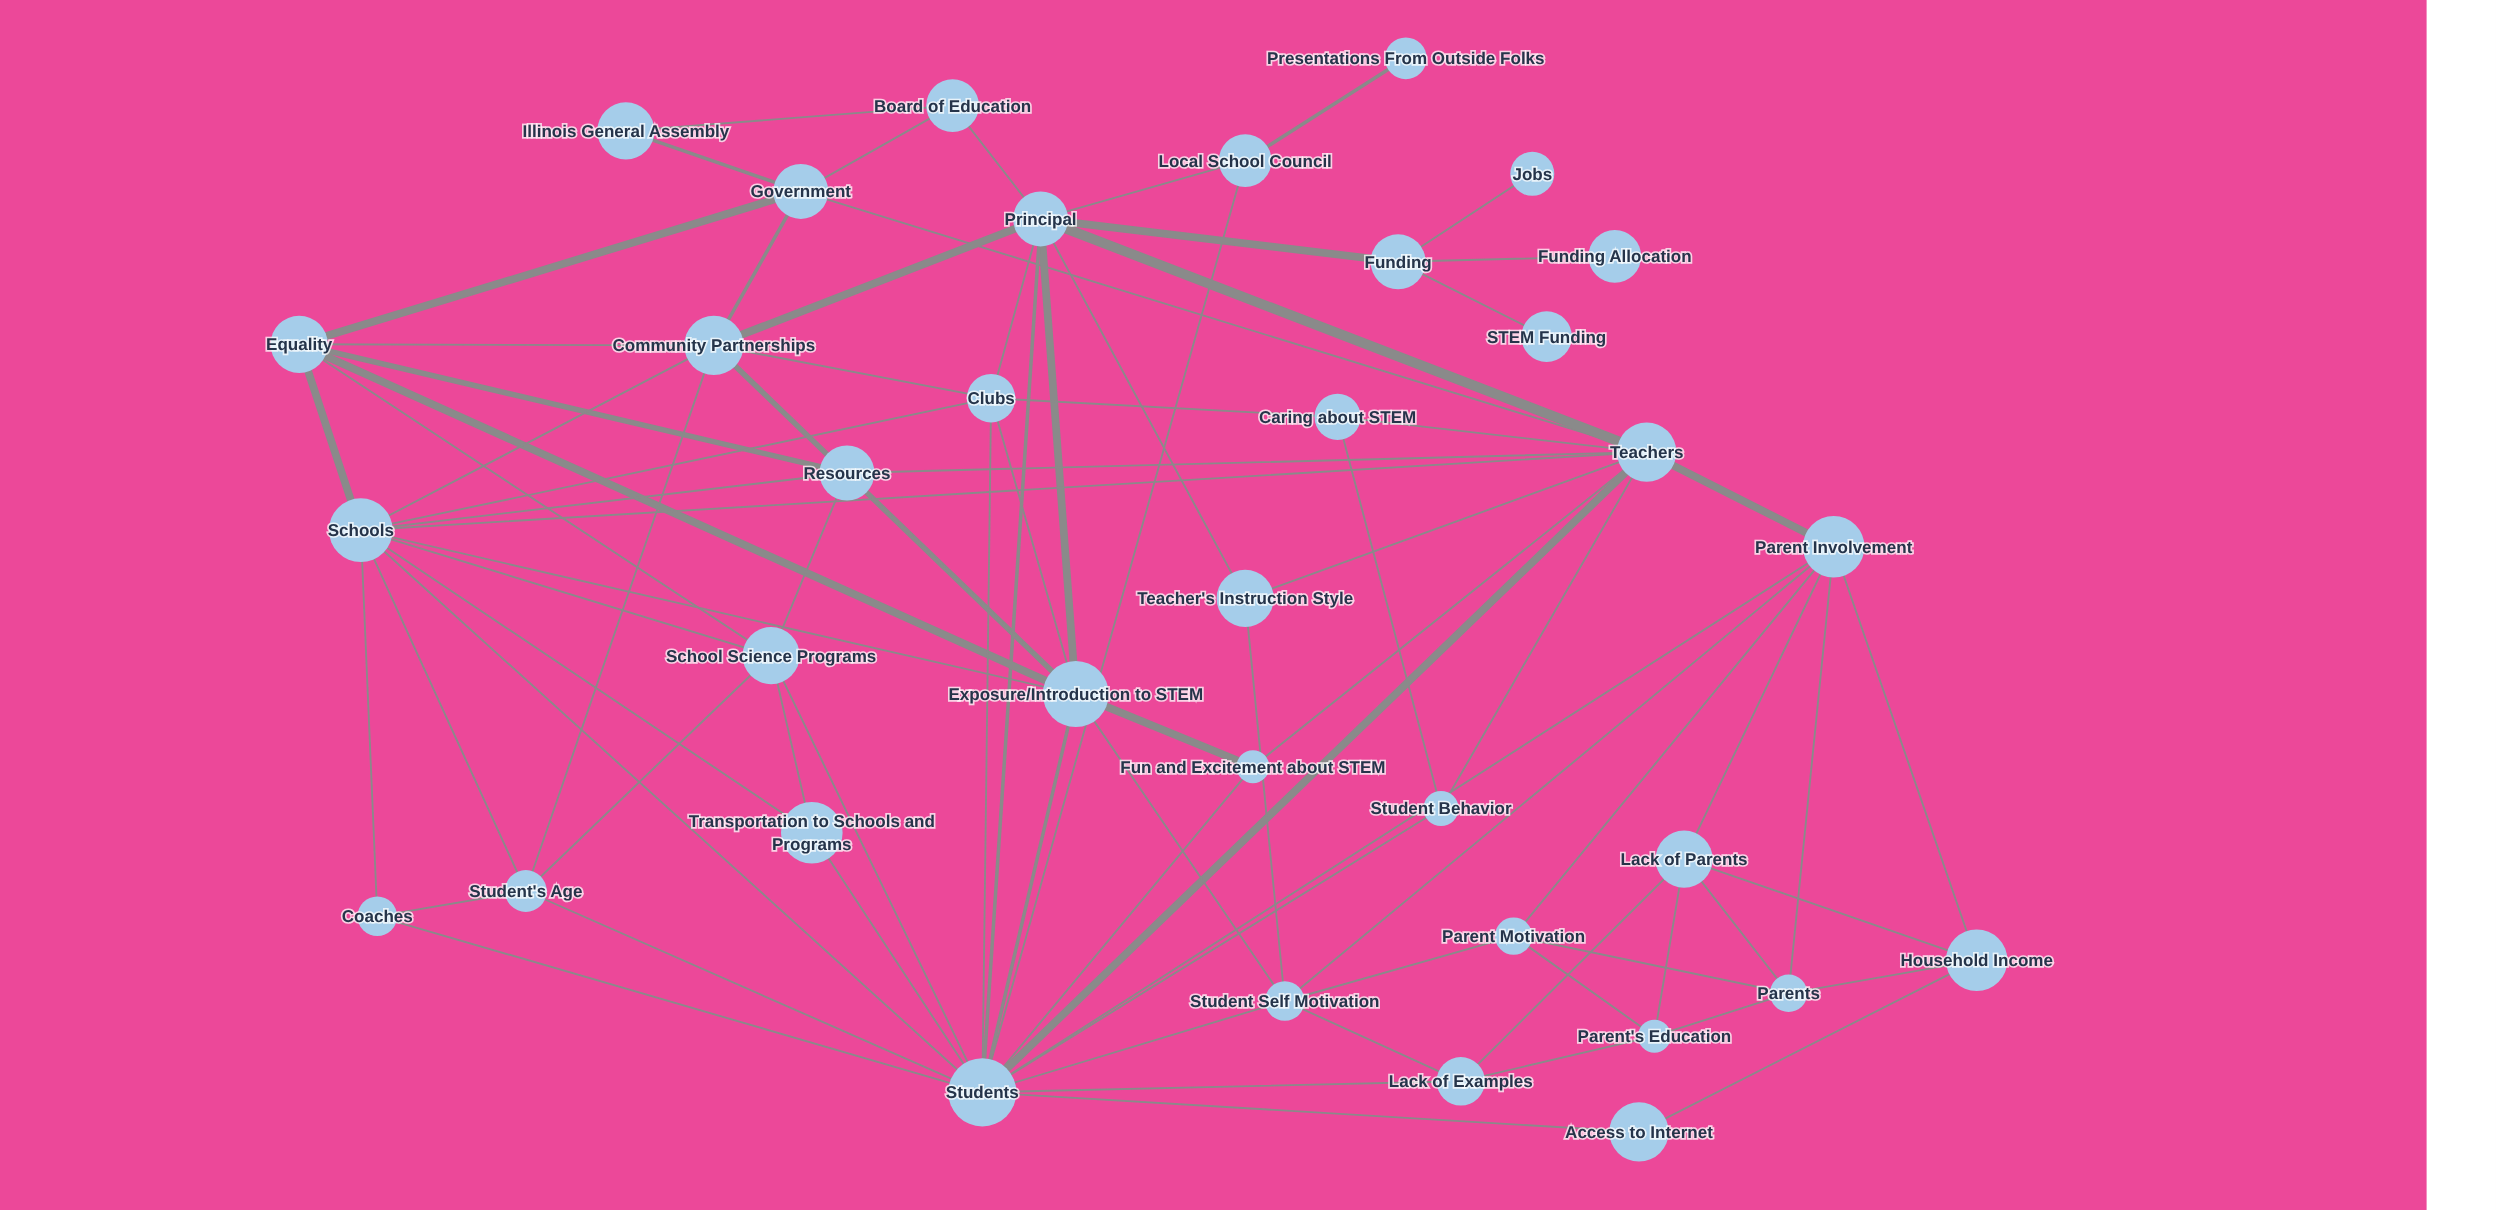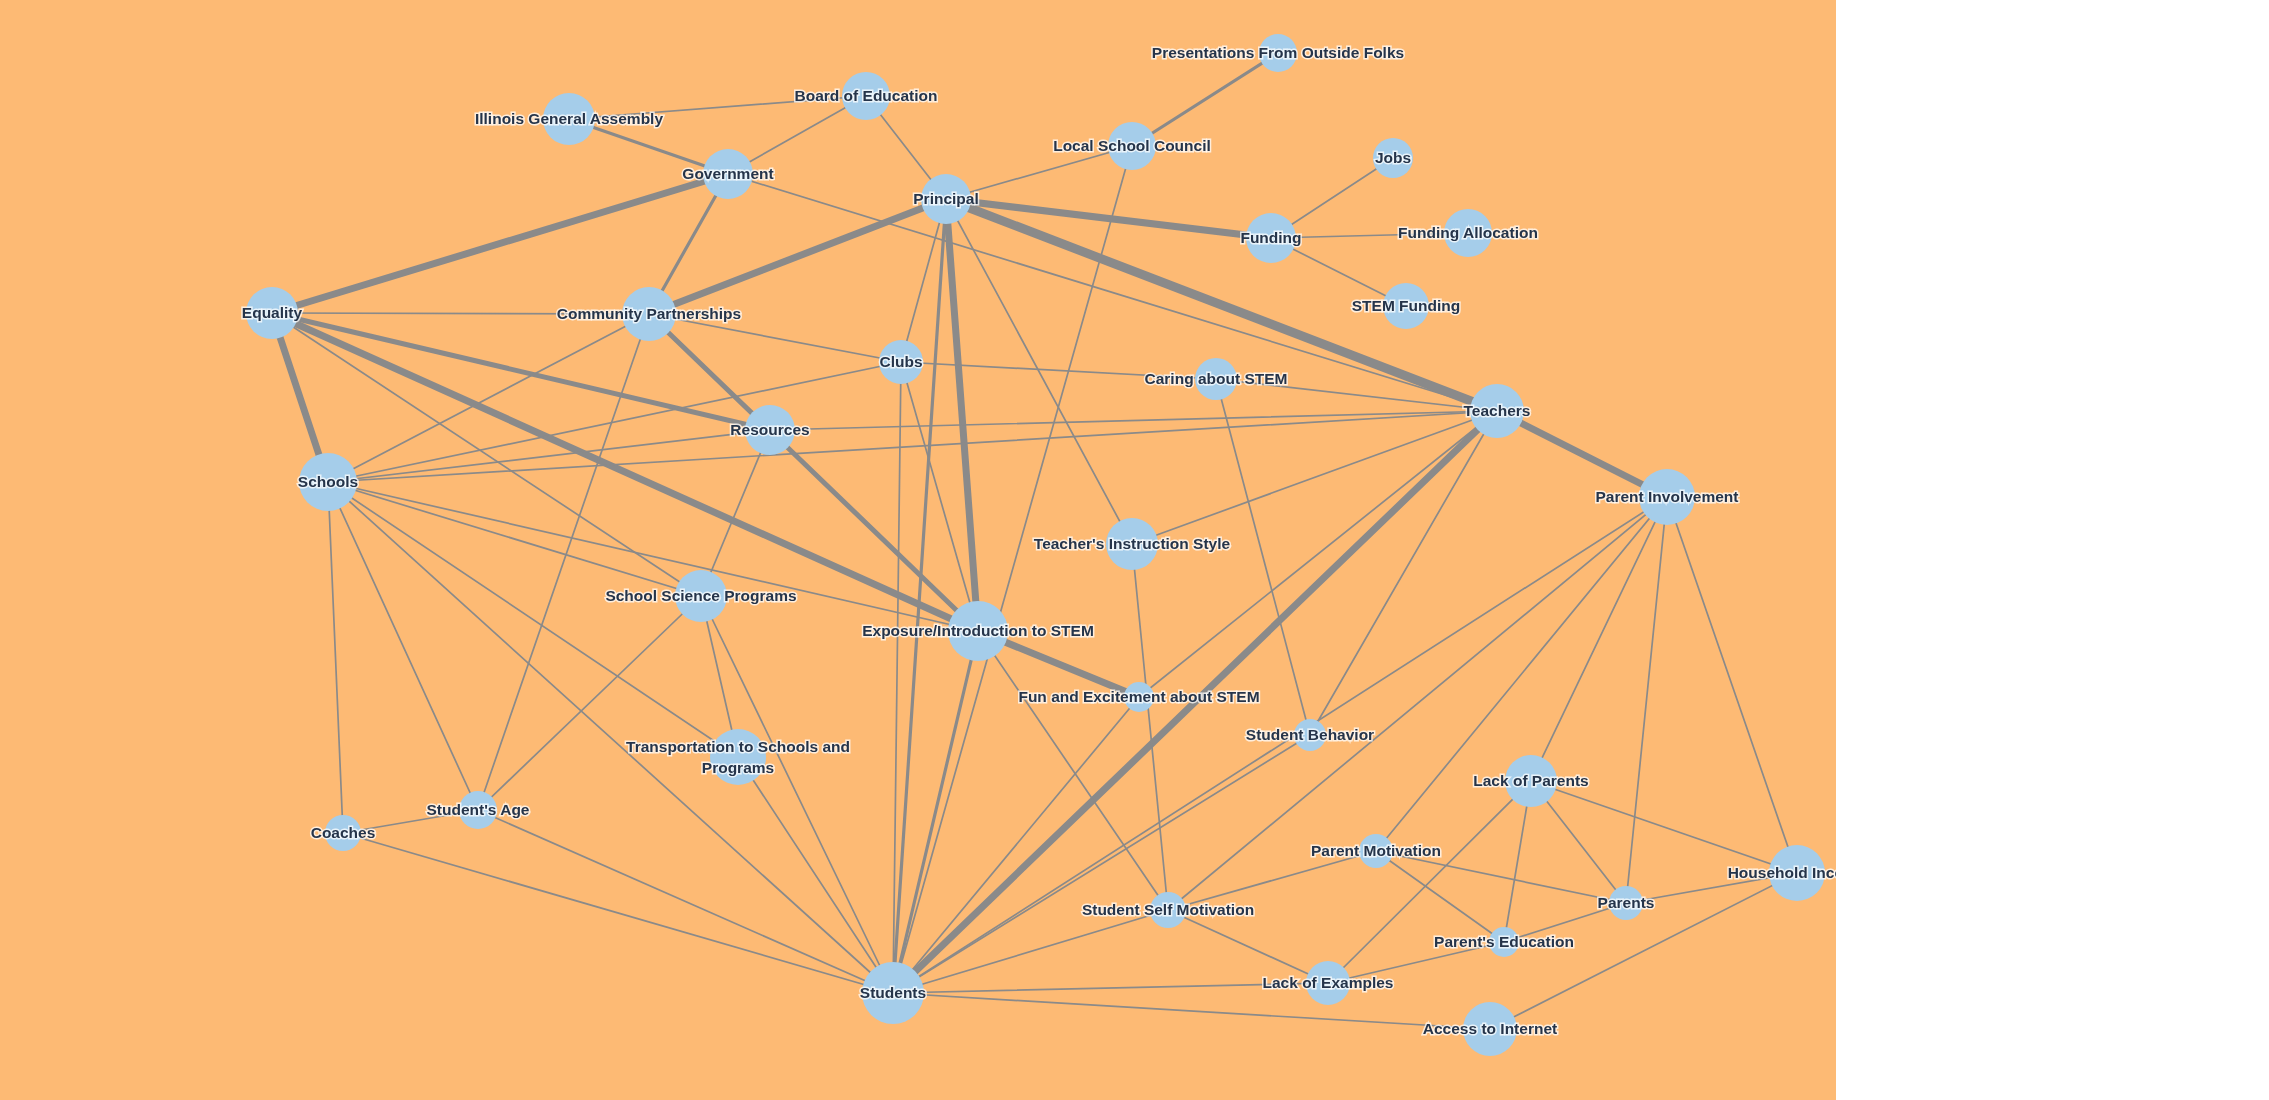--- a/index.html
+++ b/index.html
@@ -3,23 +3,23 @@
 <meta charset="utf-8">
 <style>
   html, body {
     margin: 0;
     padding: 0;
     background: #ffffff;
     font-family: "Liberation Sans", "DejaVu Sans", sans-serif;
   }
   .stage {
     position: relative;
-    width: 1836px;
+    width: 2206px;
     height: 1100px;
-    background: #fdba74;
+    background: #ec4899;
     overflow: hidden;
   }
   svg { display: block; }
   .edge {
     stroke-linecap: round;
   }
   .node-circle {
     cursor: pointer;
   }
   .node-label {

